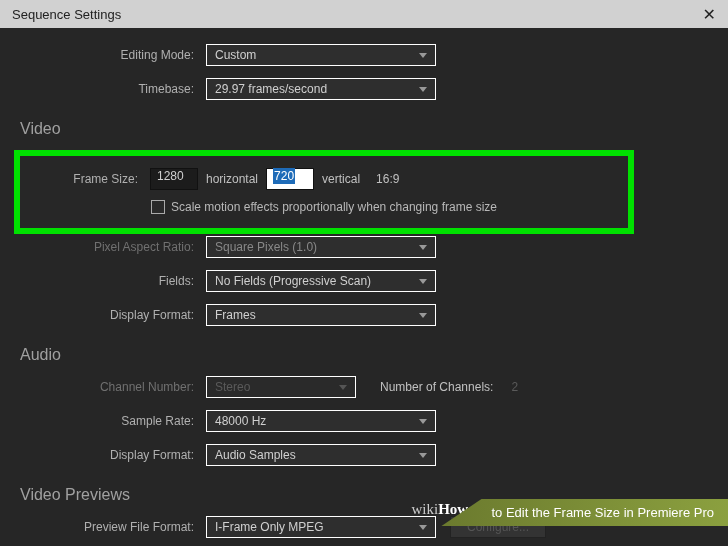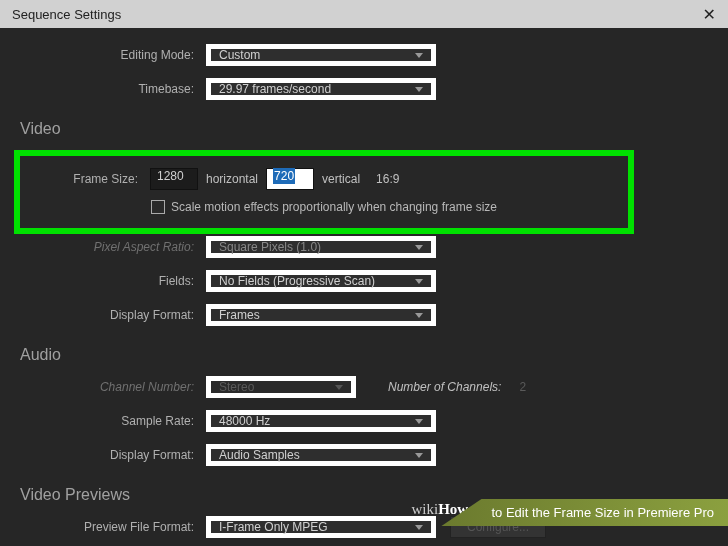--- a/index.html
+++ b/index.html
@@ -37,25 +37,24 @@
     height: 34px;
   }
   .label {
     width: 186px;
     text-align: right;
     padding-right: 12px;
     color: #b0b0b0;
   }
   .label-dim {
     color: #707070;
-    font-style: italic;
   }
   .select {
     background: #2e2e2e;
-    border: 5px solid #ffffff;
+    border: 1px solid #ffffff;
     color: #d0d0d0;
     height: 22px;
     padding: 0 8px;
     width: 230px;
     display: flex;
     align-items: center;
     justify-content: space-between;
     font-size: 12px;
     position: relative;
   }
@@ -228,21 +227,21 @@
   </div>
 
   <div class="section-title">Audio</div>
 
   <div class="row">
     <div class="label label-dim">Channel Number:</div>
     <div class="select disabled" style="width:150px;">
       <span>Stereo</span>
       <span class="chev"></span>
     </div>
-    <span class="inline-txt label-dim" style="margin-left:32px;">Number of Channels:</span>
+    <span class="inline-txt label-dim" style="margin-left:24px;">Number of Channels:</span>
     <span class="num-channels-val">2</span>
   </div>
 
   <div class="row">
     <div class="label">Sample Rate:</div>
     <div class="select">
       <span>48000 Hz</span>
       <span class="chev"></span>
     </div>
   </div>

